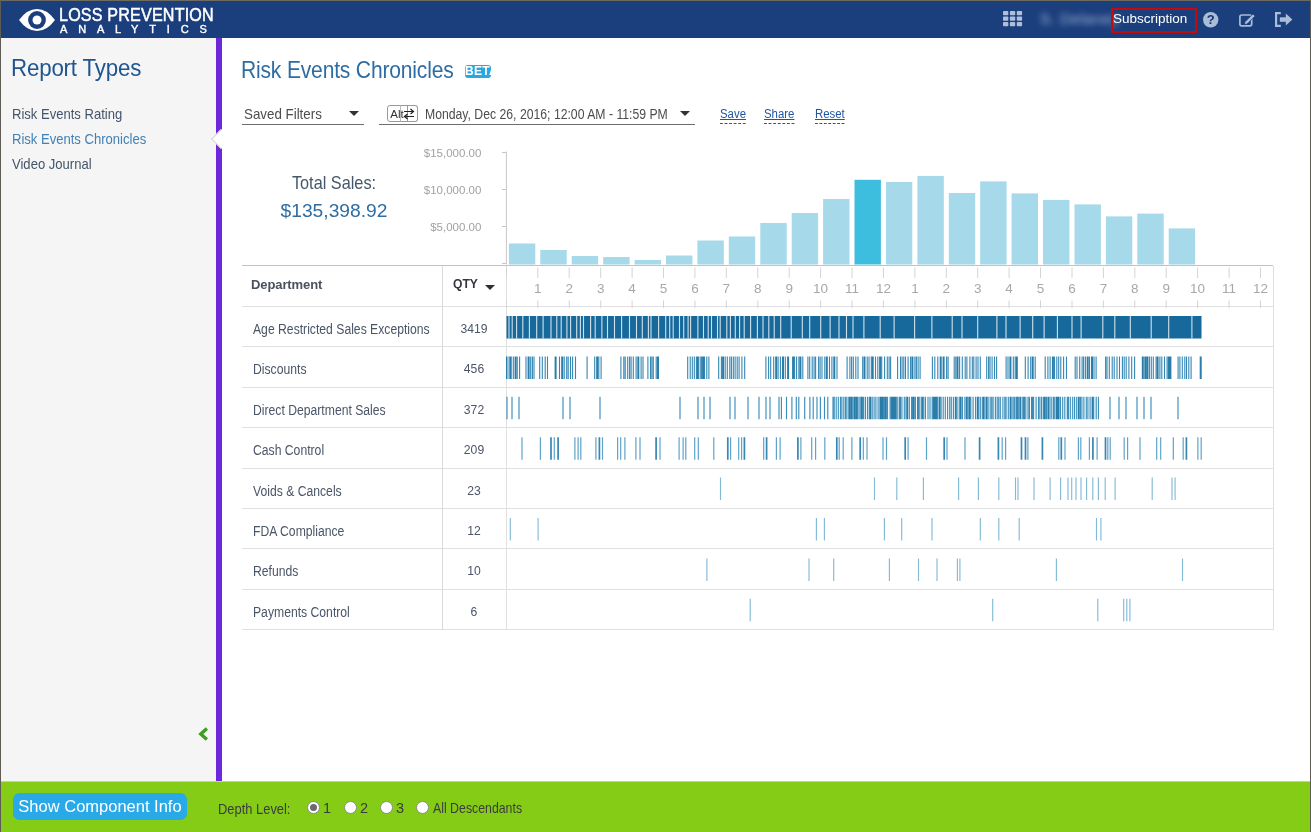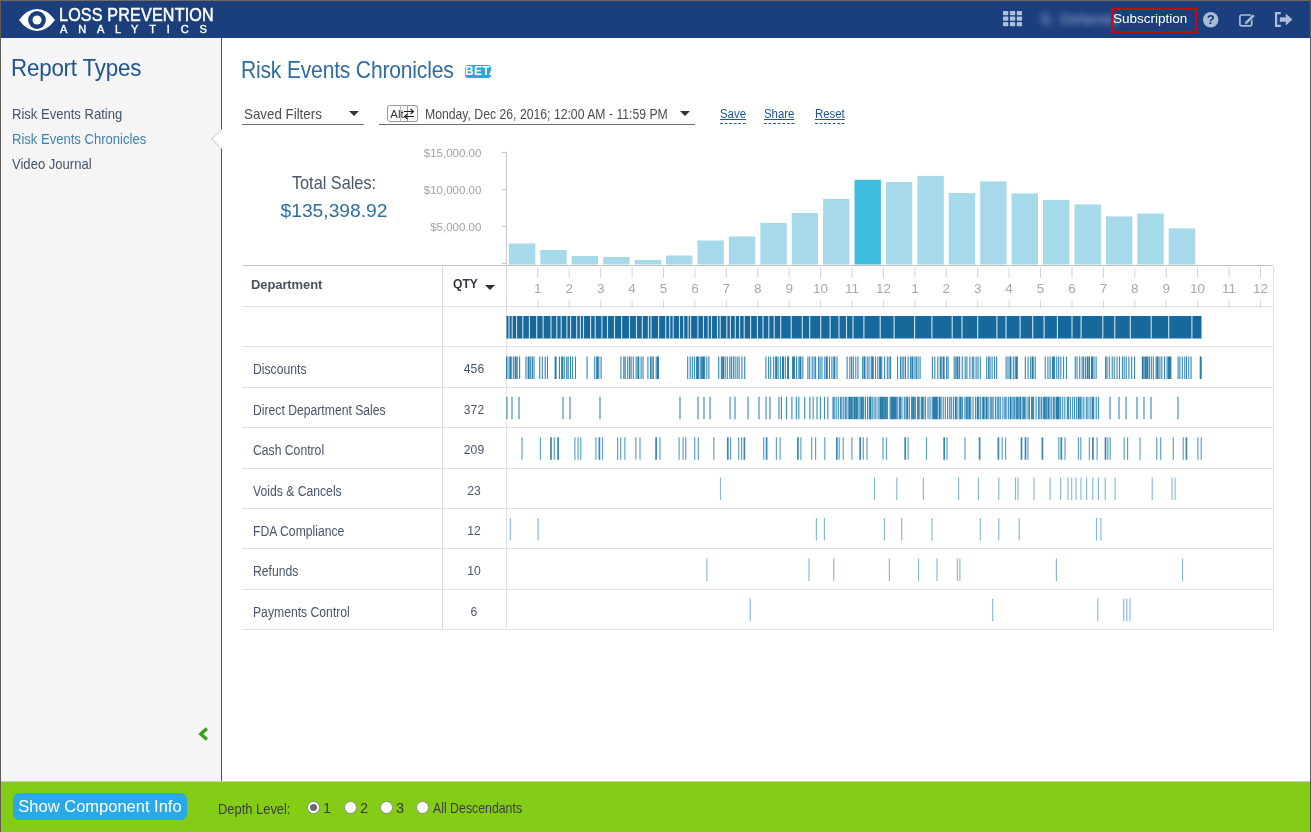--- a/index.html
+++ b/index.html
@@ -1,18 +1,18 @@
 <!DOCTYPE html>
 <html><head><meta charset="utf-8"><style>
 * { margin:0; padding:0; box-sizing:border-box; }
 html,body { width:1311px; height:832px; font-family:"Liberation Sans", sans-serif; overflow:hidden; }
 #page { position:relative; width:1311px; height:832px; background:#fff; border:1px solid #5e5c55; border-top-color:#6e6b60; }
 #nav { position:absolute; left:0; top:0; width:1309px; height:37px; background:#1b3e7c; }
 .abs { position:absolute; }
-#sidebar { position:absolute; left:0; top:37px; width:221px; height:743px; background:#f5f5f5; border-right:1px solid #6d28d9; }
+#sidebar { position:absolute; left:0; top:37px; width:221px; height:743px; background:#f5f5f5; border-right:6px solid #6d28d9; }
 #sidebar h1 { position:absolute; left:9.5px; top:16px; font-size:24px; font-weight:normal; color:#205590; letter-spacing:-0.2px; transform:scaleX(0.93); transform-origin:0 0; white-space:nowrap; }
 .slink { position:absolute; left:11px; font-size:14.5px; color:#44546a; transform:scaleX(0.90); transform-origin:0 0; white-space:nowrap; }
 .notch { position:absolute; left:213px; top:94px; width:14px; height:14px; background:#fff; transform:rotate(45deg); border-left:1px solid #d5d5d5; border-bottom:1px solid #d5d5d5; }
 .hline { position:absolute; height:1px; }
 .vline { position:absolute; width:1px; }
 .trow { position:absolute; left:241px; width:264px; height:40.4px; }
 .dname { position:absolute; left:11px; top:15px; font-size:14px; color:#4a5568; white-space:nowrap; transform:scaleX(0.87); transform-origin:0 0; }
 .dqty { position:absolute; left:200px; width:64px; top:15px; font-size:13.5px; color:#4a5568; text-align:center; transform:scaleX(0.9); }
 .caret { position:absolute; width:0; height:0; border-left:5px solid transparent; border-right:5px solid transparent; border-top:5.5px solid #333; }
 .dash { border-bottom:1.5px dashed #1f4e9c; }
@@ -167,20 +167,24 @@
       <text x="503.1" y="15" text-anchor="middle" font-family="Liberation Sans, sans-serif" font-size="13.5" fill="#a8a8a8">4</text>
       <text x="534.5" y="15" text-anchor="middle" font-family="Liberation Sans, sans-serif" font-size="13.5" fill="#a8a8a8">5</text>
       <text x="566.0" y="15" text-anchor="middle" font-family="Liberation Sans, sans-serif" font-size="13.5" fill="#a8a8a8">6</text>
       <text x="597.4" y="15" text-anchor="middle" font-family="Liberation Sans, sans-serif" font-size="13.5" fill="#a8a8a8">7</text>
       <text x="628.8" y="15" text-anchor="middle" font-family="Liberation Sans, sans-serif" font-size="13.5" fill="#a8a8a8">8</text>
       <text x="660.2" y="15" text-anchor="middle" font-family="Liberation Sans, sans-serif" font-size="13.5" fill="#a8a8a8">9</text>
       <text x="691.6" y="15" text-anchor="middle" font-family="Liberation Sans, sans-serif" font-size="13.5" fill="#a8a8a8">10</text>
       <text x="723.1" y="15" text-anchor="middle" font-family="Liberation Sans, sans-serif" font-size="13.5" fill="#a8a8a8">11</text>
       <text x="754.5" y="15" text-anchor="middle" font-family="Liberation Sans, sans-serif" font-size="13.5" fill="#a8a8a8">12</text>
 </svg>
+<div class="trow" style="top:305.0px">
+      <div class="dname">Age Restricted Sales Exceptions</div>
+      <div class="dqty">3419</div>
+    </div>
 <div class="trow" style="top:345.4px">
       <div class="dname">Discounts</div>
       <div class="dqty">456</div>
     </div>
 <div class="trow" style="top:385.8px">
       <div class="dname">Direct Department Sales</div>
       <div class="dqty">372</div>
     </div>
 <div class="trow" style="top:426.2px">
       <div class="dname">Cash Control</div>

